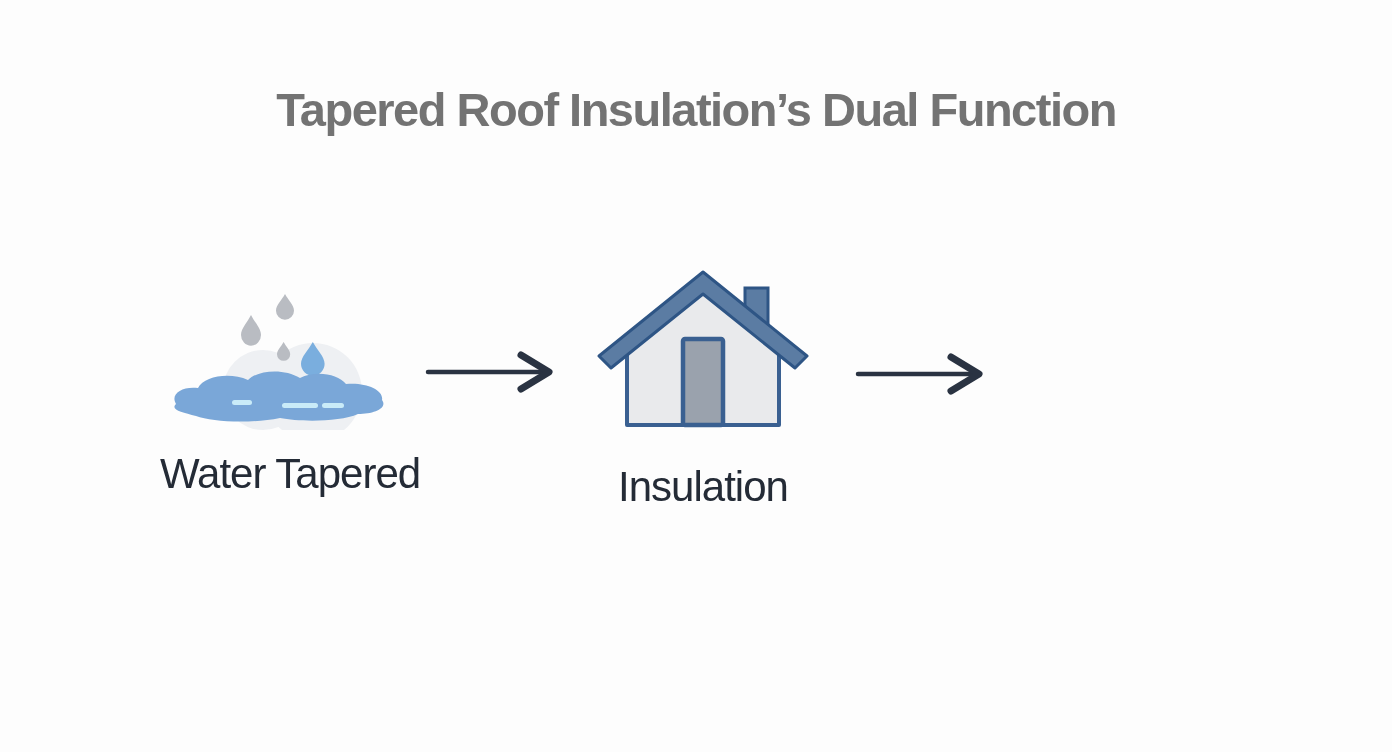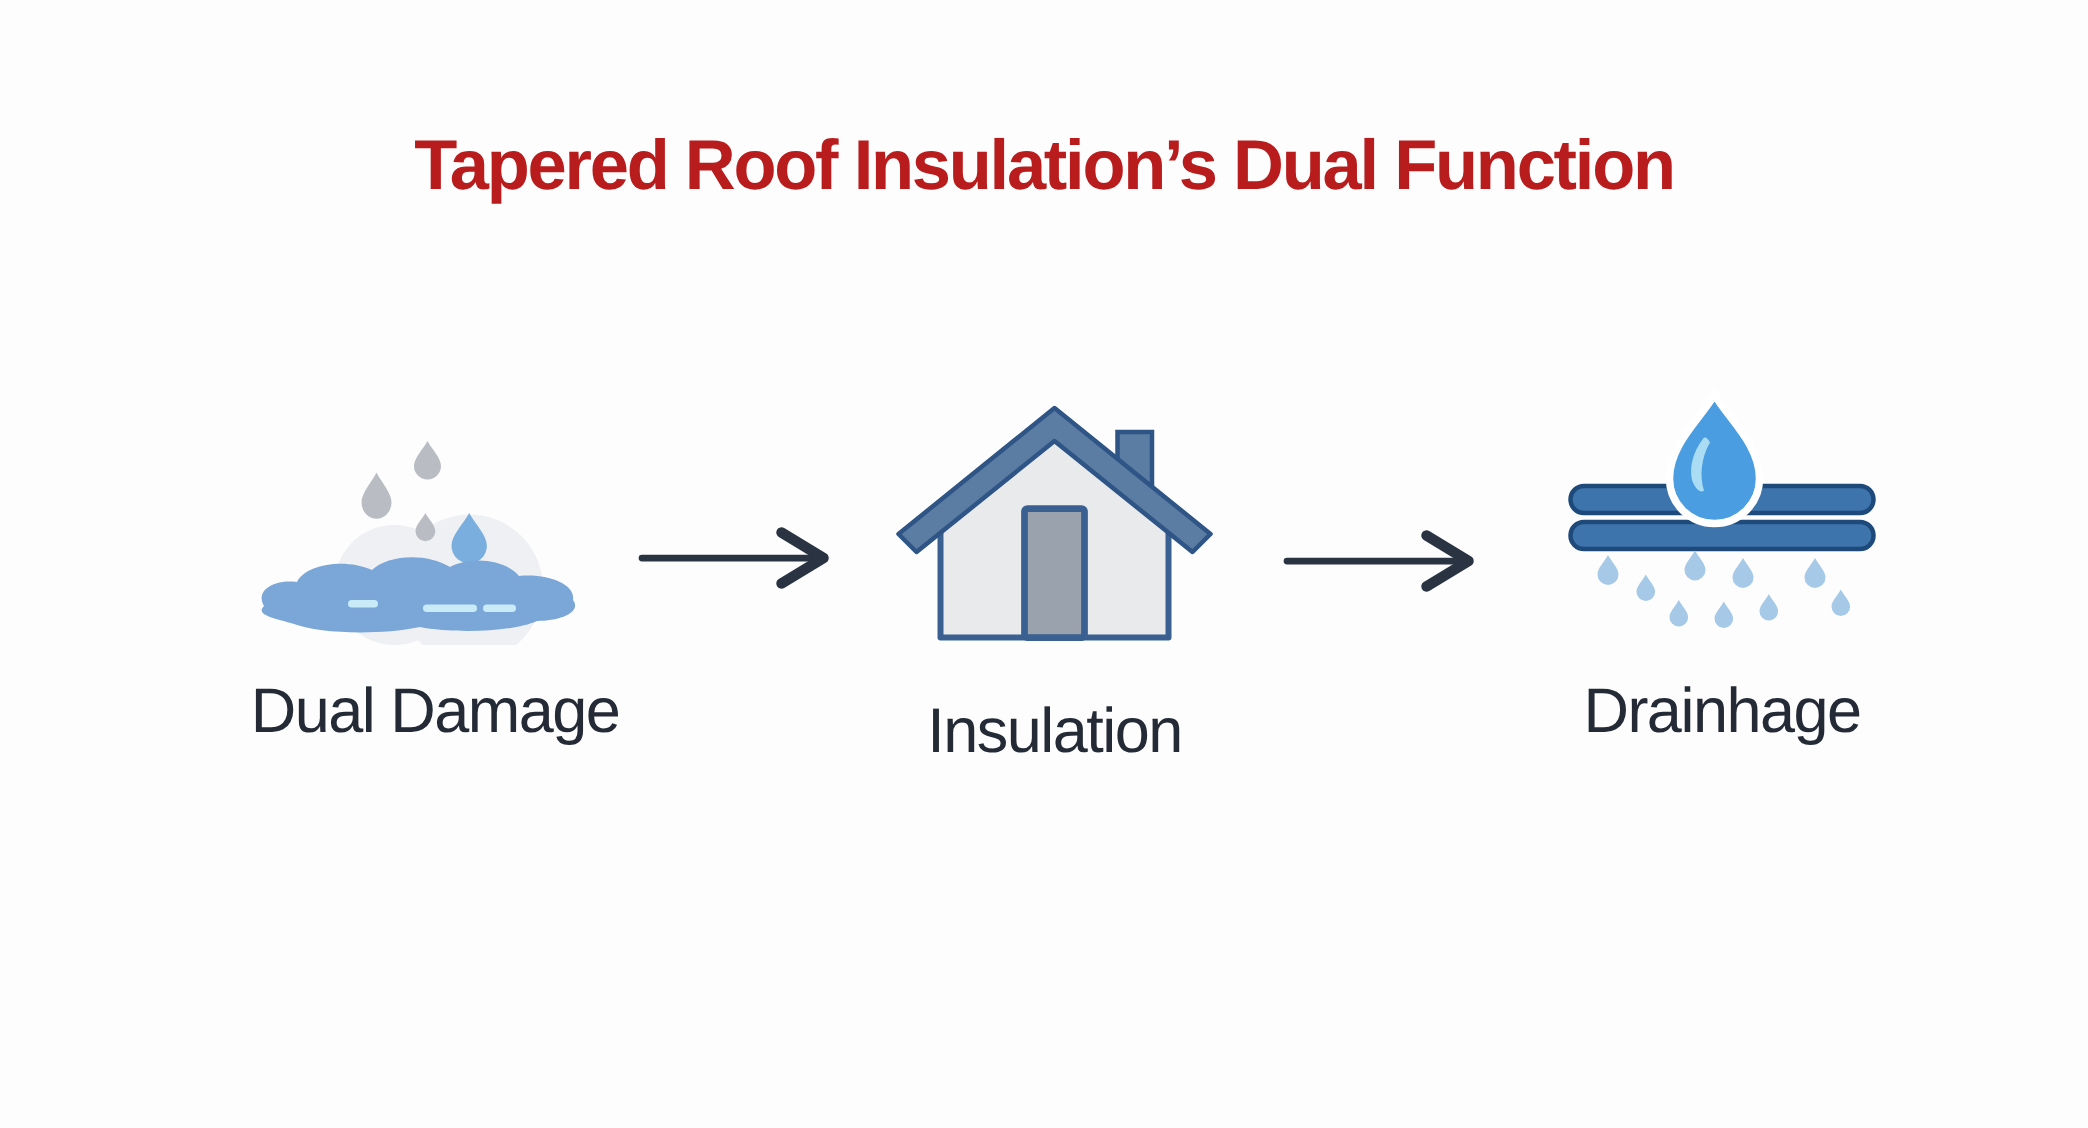--- a/index.html
+++ b/index.html
@@ -17,21 +17,21 @@
   }
   .title {
     position: absolute;
     top: 82px;
     left: 0;
     width: 100%;
     text-align: center;
     font-size: 47px;
     font-weight: 700;
     letter-spacing: -1.5px;
-    color: #b91c1c;
+    color: #737373;
   }
   .figure { position: absolute; }
   .figure svg { display: block; }
   .node-label {
     position: absolute;
     left: 0;
     width: 100%;
     text-align: center;
     font-size: 42px;
     font-weight: 500;
@@ -76,21 +76,21 @@
                C206 92 224 100 222 110
                C228 118 214 124 198 124
                C180 132 140 132 120 128
                C90 134 52 132 36 126
                C22 122 10 120 16 114 Z" fill="#7aa7d8"></path>
 
       <rect x="72" y="110" width="20" height="5" rx="2.5" fill="#c9ebf8"></rect>
       <rect x="122" y="113" width="36" height="5" rx="2.5" fill="#c9ebf8"></rect>
       <rect x="162" y="113" width="22" height="5" rx="2.5" fill="#c9ebf8"></rect>
     </svg>
-    <div class="node-label">Dual Damage</div>
+    <div class="node-label">Water Tapered</div>
   </div>
 
   <div class="arrow" id="arrow-1">
     <svg width="136" height="44" viewBox="0 0 136 44" aria-hidden="true">
       <line x1="4" y1="22" x2="120" y2="22" stroke="#2a3342" stroke-width="4.5" stroke-linecap="round"></line>
       <polyline points="97,5 125,22 97,39" fill="none" stroke="#2a3342" stroke-width="7" stroke-linecap="round" stroke-linejoin="round"></polyline>
     </svg>
   </div>
 
   <div class="figure" id="fig-house">
@@ -107,36 +107,14 @@
     <div class="node-label">Insulation</div>
   </div>
 
   <div class="arrow" id="arrow-2">
     <svg width="136" height="44" viewBox="0 0 136 44" aria-hidden="true">
       <line x1="4" y1="22" x2="120" y2="22" stroke="#2a3342" stroke-width="4.5" stroke-linecap="round"></line>
       <polyline points="97,5 125,22 97,39" fill="none" stroke="#2a3342" stroke-width="7" stroke-linecap="round" stroke-linejoin="round"></polyline>
     </svg>
   </div>
 
-  <div class="figure" id="fig-drain">
-    <svg width="230" height="180" viewBox="0 0 230 180" aria-hidden="true">
-
-      <rect x="14" y="66" width="202" height="18" rx="9" fill="#3e74ac" stroke="#1d4a7b" stroke-width="3"></rect>
-      <rect x="14" y="90" width="202" height="18" rx="9" fill="#3e74ac" stroke="#1d4a7b" stroke-width="3"></rect>
-
-      <path d="M30 0C39 16 60 33 60 56A30 30 0 1 1 0 56C0 33 21 16 30 0Z" transform="translate(80,5)" fill="#4a9de0" stroke="#ffffff" stroke-width="5"></path>
-      <path d="M22 30C16 38 13 48 15 57C17 63 21 66 23 64C20 55 21 42 27 32C25 28 23 28 22 30Z" transform="translate(80,5)" fill="#aadcf4"></path>
-
-      <path d="M10 0C13.5 6.5 20 12.5 20 18.5A10 10 0 1 1 0 18.5C0 12.5 6.5 6.5 10 0Z" transform="translate(32,112) scale(0.7)" fill="#a5c9e6"></path>
-      <path d="M10 0C13.5 6.5 20 12.5 20 18.5A10 10 0 1 1 0 18.5C0 12.5 6.5 6.5 10 0Z" transform="translate(90,109) scale(0.7)" fill="#a5c9e6"></path>
-      <path d="M10 0C13.5 6.5 20 12.5 20 18.5A10 10 0 1 1 0 18.5C0 12.5 6.5 6.5 10 0Z" transform="translate(122,114) scale(0.7)" fill="#a5c9e6"></path>
-      <path d="M10 0C13.5 6.5 20 12.5 20 18.5A10 10 0 1 1 0 18.5C0 12.5 6.5 6.5 10 0Z" transform="translate(170,114) scale(0.7)" fill="#a5c9e6"></path>
-
-      <path d="M10 0C13.5 6.5 20 12.5 20 18.5A10 10 0 1 1 0 18.5C0 12.5 6.5 6.5 10 0Z" transform="translate(58,125) scale(0.62)" fill="#a5c9e6"></path>
-      <path d="M10 0C13.5 6.5 20 12.5 20 18.5A10 10 0 1 1 0 18.5C0 12.5 6.5 6.5 10 0Z" transform="translate(80,142) scale(0.62)" fill="#a5c9e6"></path>
-      <path d="M10 0C13.5 6.5 20 12.5 20 18.5A10 10 0 1 1 0 18.5C0 12.5 6.5 6.5 10 0Z" transform="translate(110,143) scale(0.62)" fill="#a5c9e6"></path>
-      <path d="M10 0C13.5 6.5 20 12.5 20 18.5A10 10 0 1 1 0 18.5C0 12.5 6.5 6.5 10 0Z" transform="translate(140,138) scale(0.62)" fill="#a5c9e6"></path>
-      <path d="M10 0C13.5 6.5 20 12.5 20 18.5A10 10 0 1 1 0 18.5C0 12.5 6.5 6.5 10 0Z" transform="translate(188,135) scale(0.62)" fill="#a5c9e6"></path>
-    </svg>
-    <div class="node-label">Drainhage</div>
-  </div>
 
 </div>
 
 </body></html>

